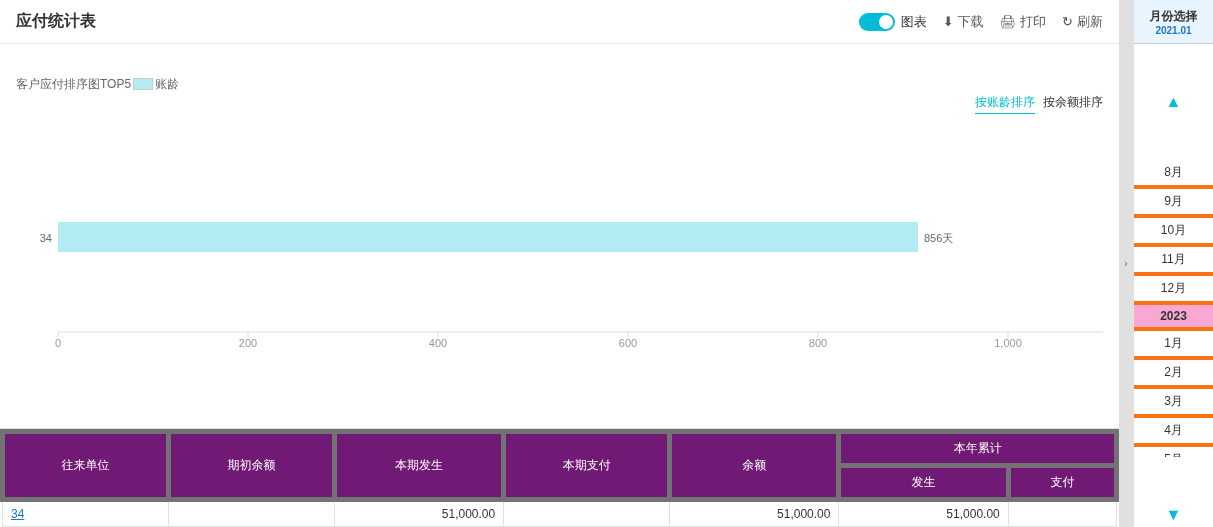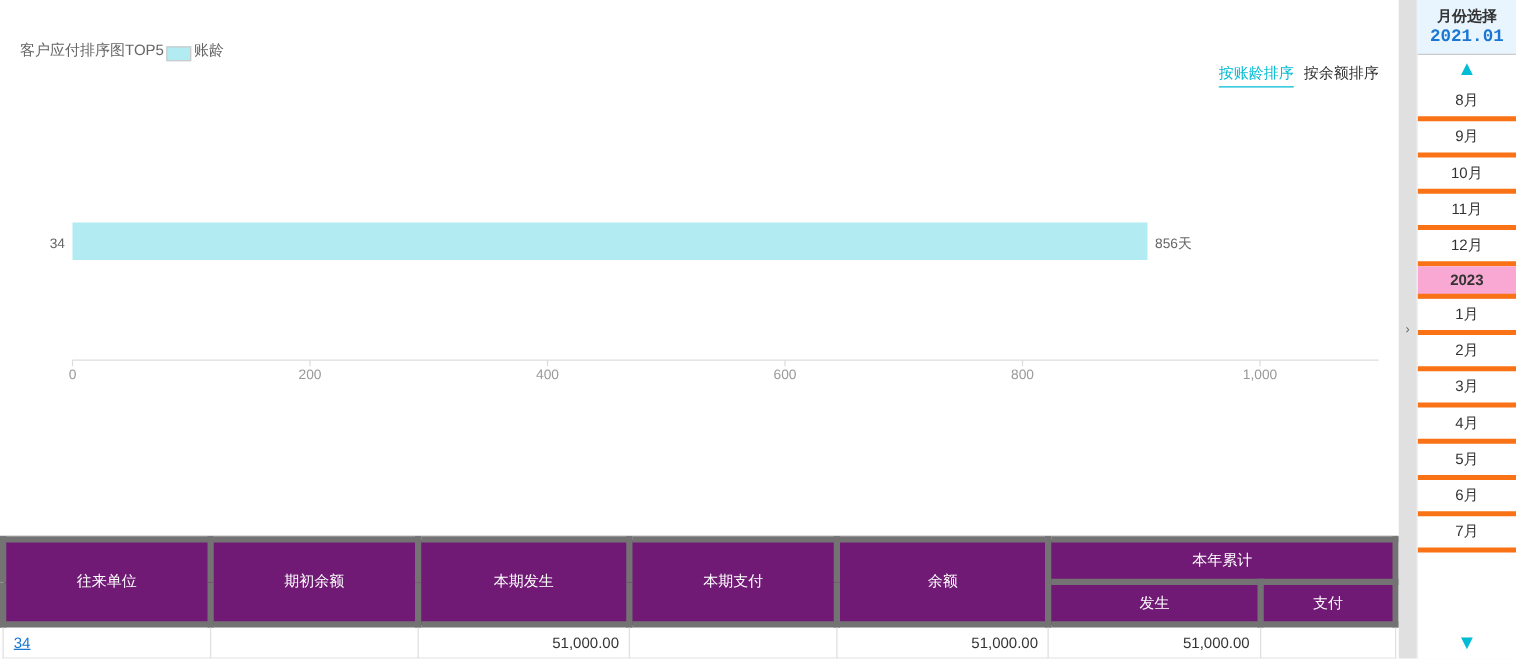--- a/index.html
+++ b/index.html
@@ -15,51 +15,72 @@
     .header-title { font-size: 16px; font-weight: bold; color: #333; }
     .header-actions { display: flex; align-items: center; gap: 16px; }
     .toggle-group { display: flex; align-items: center; gap: 6px; }
     .toggle-switch { width: 36px; height: 18px; background: #00bcd4; border-radius: 9px; position: relative; cursor: pointer; display: inline-block; }
     .toggle-switch::after { content: ''; position: absolute; width: 14px; height: 14px; background: #fff; border-radius: 50%; top: 2px; right: 2px; }
     .action-btn { display: flex; align-items: center; gap: 4px; cursor: pointer; color: #555; font-size: 13px; }
 
     
     .chart-section { padding: 10px 16px; flex: 1; display: flex; flex-direction: column; }
     .chart-header { display: flex; align-items: center; justify-content: space-between; margin-bottom: 8px; }
-    .chart-legend { display: flex; align-items: flex-end; gap: 2px; font-size: 12px; color: #666; }
+    .chart-legend { display: flex; align-items: center; gap: 2px; font-size: 12px; color: #666; }
     .legend-box { width: 20px; height: 12px; background: #b2ebf2; border: 1px solid #ccc; display: inline-block; }
     .sort-buttons { display: flex; gap: 8px; }
     .sort-btn { font-size: 12px; color: #333; cursor: pointer; text-decoration: none; border-bottom: 1px solid transparent; padding-bottom: 2px; margin-top: 40px; }
     .sort-btn.active { color: #00bcd4; border-bottom-color: #00bcd4; }
 
     
     .table-section { border-top: 1px solid #ddd; }
     .data-table { width: 100%; border-collapse: collapse; font-size: 12px; }
     .data-table th { background: #701a75; color: #fff; text-align: center; padding: 6px 8px; border: 5px solid #737373; font-weight: normal; }
     .data-table td { padding: 5px 8px; border: 1px solid #e0e0e0; text-align: right; background: #fff; }
     .data-table td.link-cell { text-align: left; color: #1976d2; text-decoration: underline; cursor: pointer; }
     .data-table td.empty-cell { background: #fff; }
 
     
-    .sidebar { width: 80px; background: #fff; border-left: 1px solid #e0e0e0; display: flex; flex-direction: column; overflow: hidden; }
+    .sidebar { width: 80px; background: #fff; border-left: 1px solid #e0e0e0; display: flex; flex-direction: column; overflow: hidden; gap: 46px; }
     .sidebar-header { background: #e8f5fe; padding: 6px 8px; font-size: 12px; color: #333; font-weight: bold; border-bottom: 1px solid #ccc; text-align: center; height: 44px; display: flex; align-items: center; justify-content: center; }
     .sidebar-scroll { flex: 1; overflow-y: auto; }
     .sidebar-nav-btn { display: flex; justify-content: center; align-items: center; padding: 3px; cursor: pointer; color: #00bcd4; font-size: 16px; }
     .sidebar-month { padding: 4px 8px; text-align: center; font-size: 12px; cursor: pointer; color: #333; border-bottom: 4px solid #f97316; }
     .sidebar-month.highlighted { background: #f9a8d4; color: #333; font-weight: bold; }
 
     .divider-chevron { width: 14px; background: #e0e0e0; display: flex; align-items: center; justify-content: center; cursor: pointer; color: #666; font-size: 10px; writing-mode: horizontal-tb; }
   </style>
 </head>
 <body>
 
 <div class="app-container">
 
   <div class="main-content">
 
+    <div class="header">
+      <div class="header-title">应付统计表</div>
+      <div class="header-actions">
+        <div class="toggle-group">
+          <div class="toggle-switch"></div>
+          <span>图表</span>
+        </div>
+        <div class="action-btn">
+          <span>⬇</span>
+          <span>下载</span>
+        </div>
+        <div class="action-btn">
+          <span>🖨</span>
+          <span>打印</span>
+        </div>
+        <div class="action-btn">
+          <span>↻</span>
+          <span>刷新</span>
+        </div>
+      </div>
+    </div>
 
     <div class="chart-section">
       <div class="chart-header">
         <div class="chart-legend">
           <span>客户应付排序图TOP5</span>
           <span class="legend-box"></span>
           <span>账龄</span>
         </div>
         <div class="sort-buttons">
           <span class="sort-btn active">按账龄排序</span>
@@ -125,21 +146,21 @@
       </table>
     </div>
   </div>
 
   <div class="divider-chevron">›</div>
 
   <div class="sidebar">
     <div class="sidebar-header">
       <div>
         <div>月份选择</div>
-        <div style="font-size:14px; color:#1976d2;font-family:Liberation Mono, monospace;">2021.01</div>
+        <div style="font-size:10px; color:#1976d2;">2021.01</div>
       </div>
     </div>
     <div class="sidebar-nav-btn">▲</div>
     <div class="sidebar-scroll">
       <div class="sidebar-month">8月</div>
       <div class="sidebar-month">9月</div>
       <div class="sidebar-month">10月</div>
       <div class="sidebar-month">11月</div>
       <div class="sidebar-month">12月</div>
       <div class="sidebar-month highlighted">2023</div>

